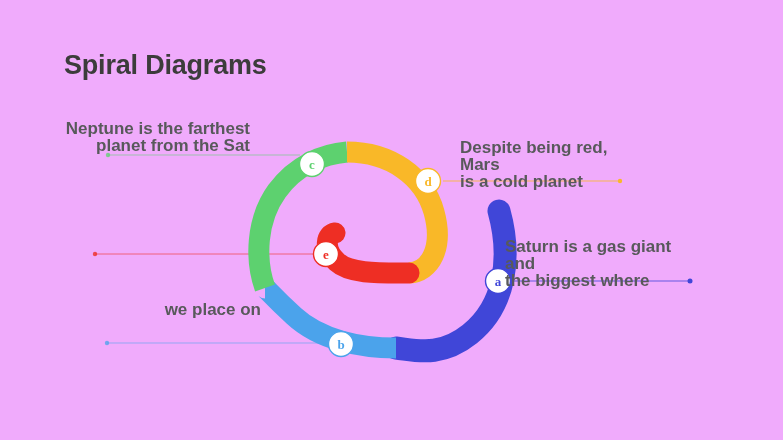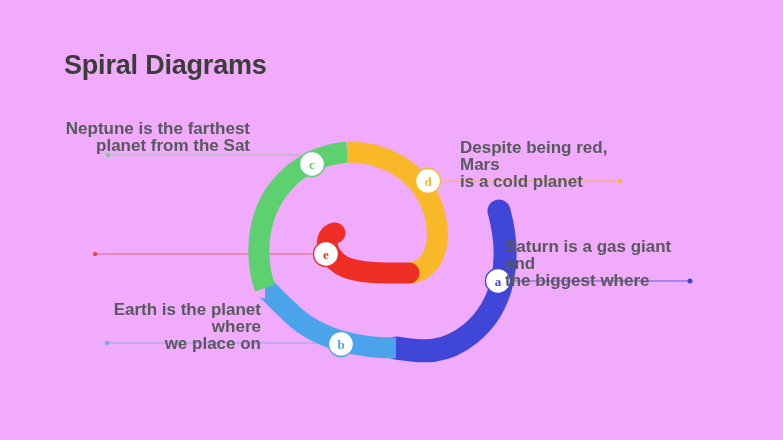--- a/index.html
+++ b/index.html
@@ -133,21 +133,20 @@
     </g>
   </svg>
 
   <div class="callout left" style="left:60px; top:120px; width:190px;">
     <div>Neptune is the farthest</div>
     <div>planet from the Sat</div>
   </div>
 
 
   <div class="callout left" style="left:65px; top:301px; width:196px;">
-    <div>Earth is the planet where</div>
     <div>we place on</div>
   </div>
 
   <div class="callout right" style="left:460px; top:139px; width:165px;">
     <div>Despite being red, Mars</div>
     <div>is a cold planet</div>
   </div>
 
   <div class="callout right" style="left:505px; top:238px; width:185px;">
     <div>Saturn is a gas giant and</div>

